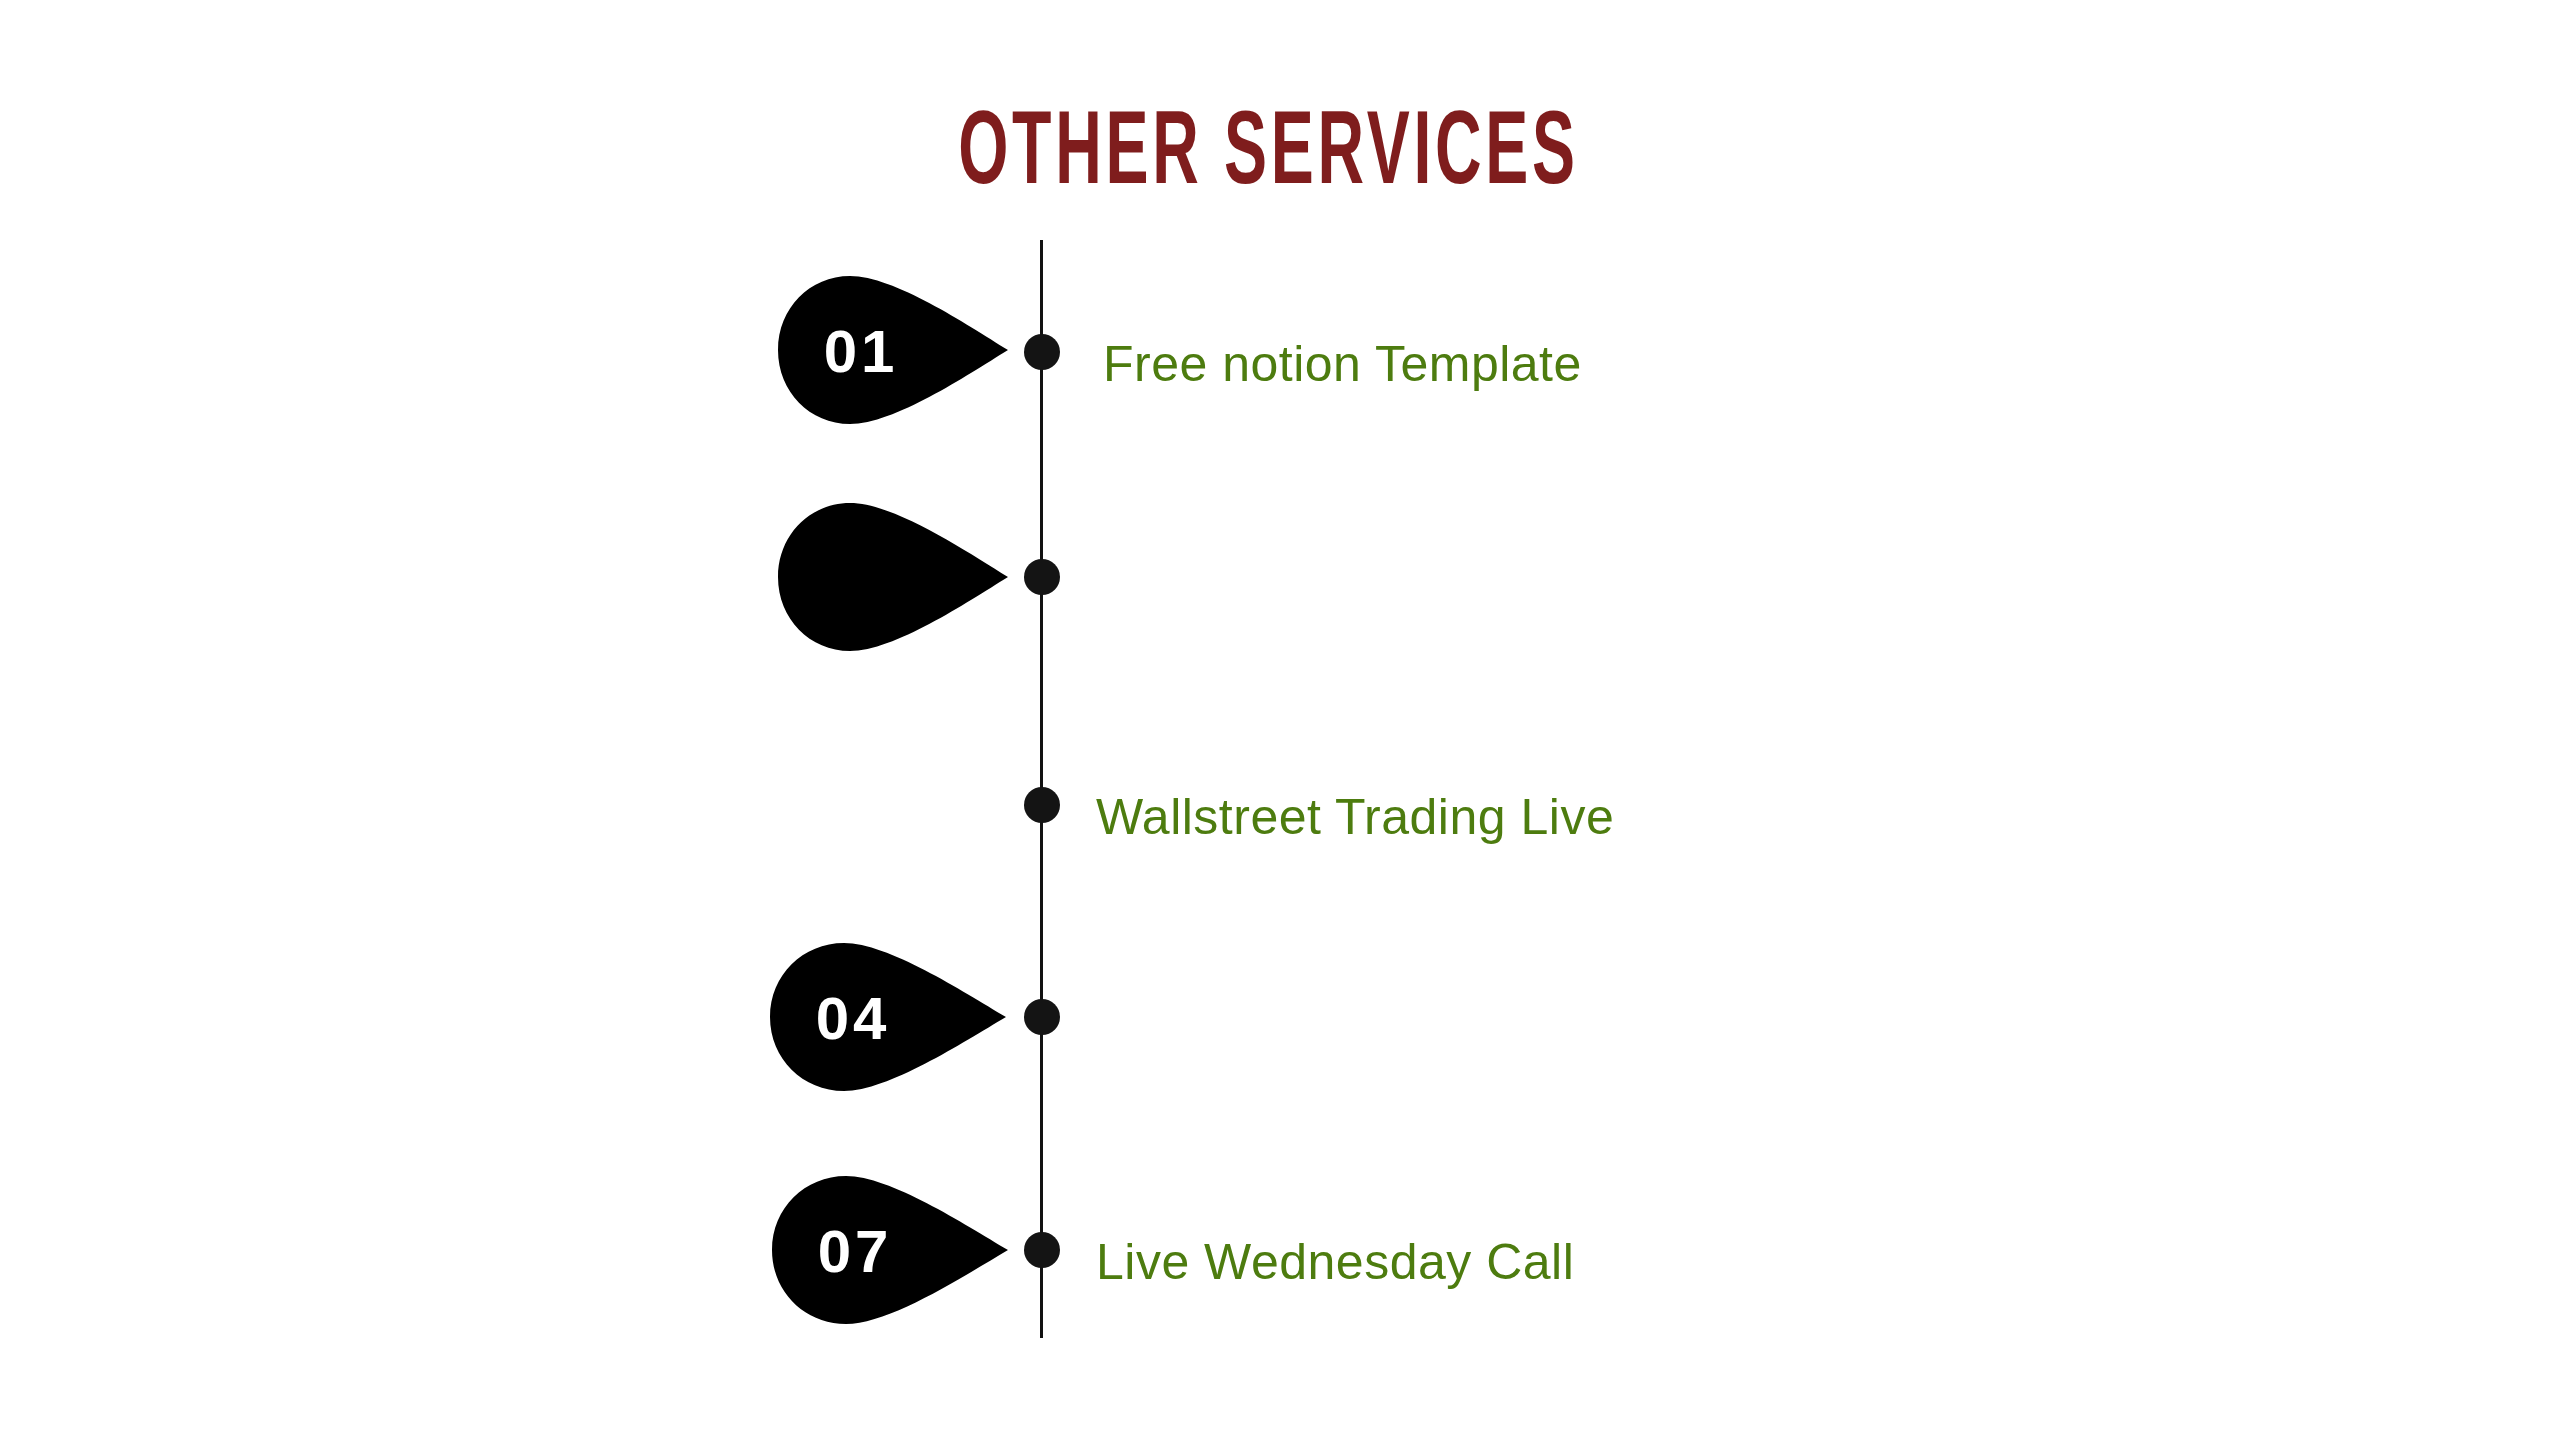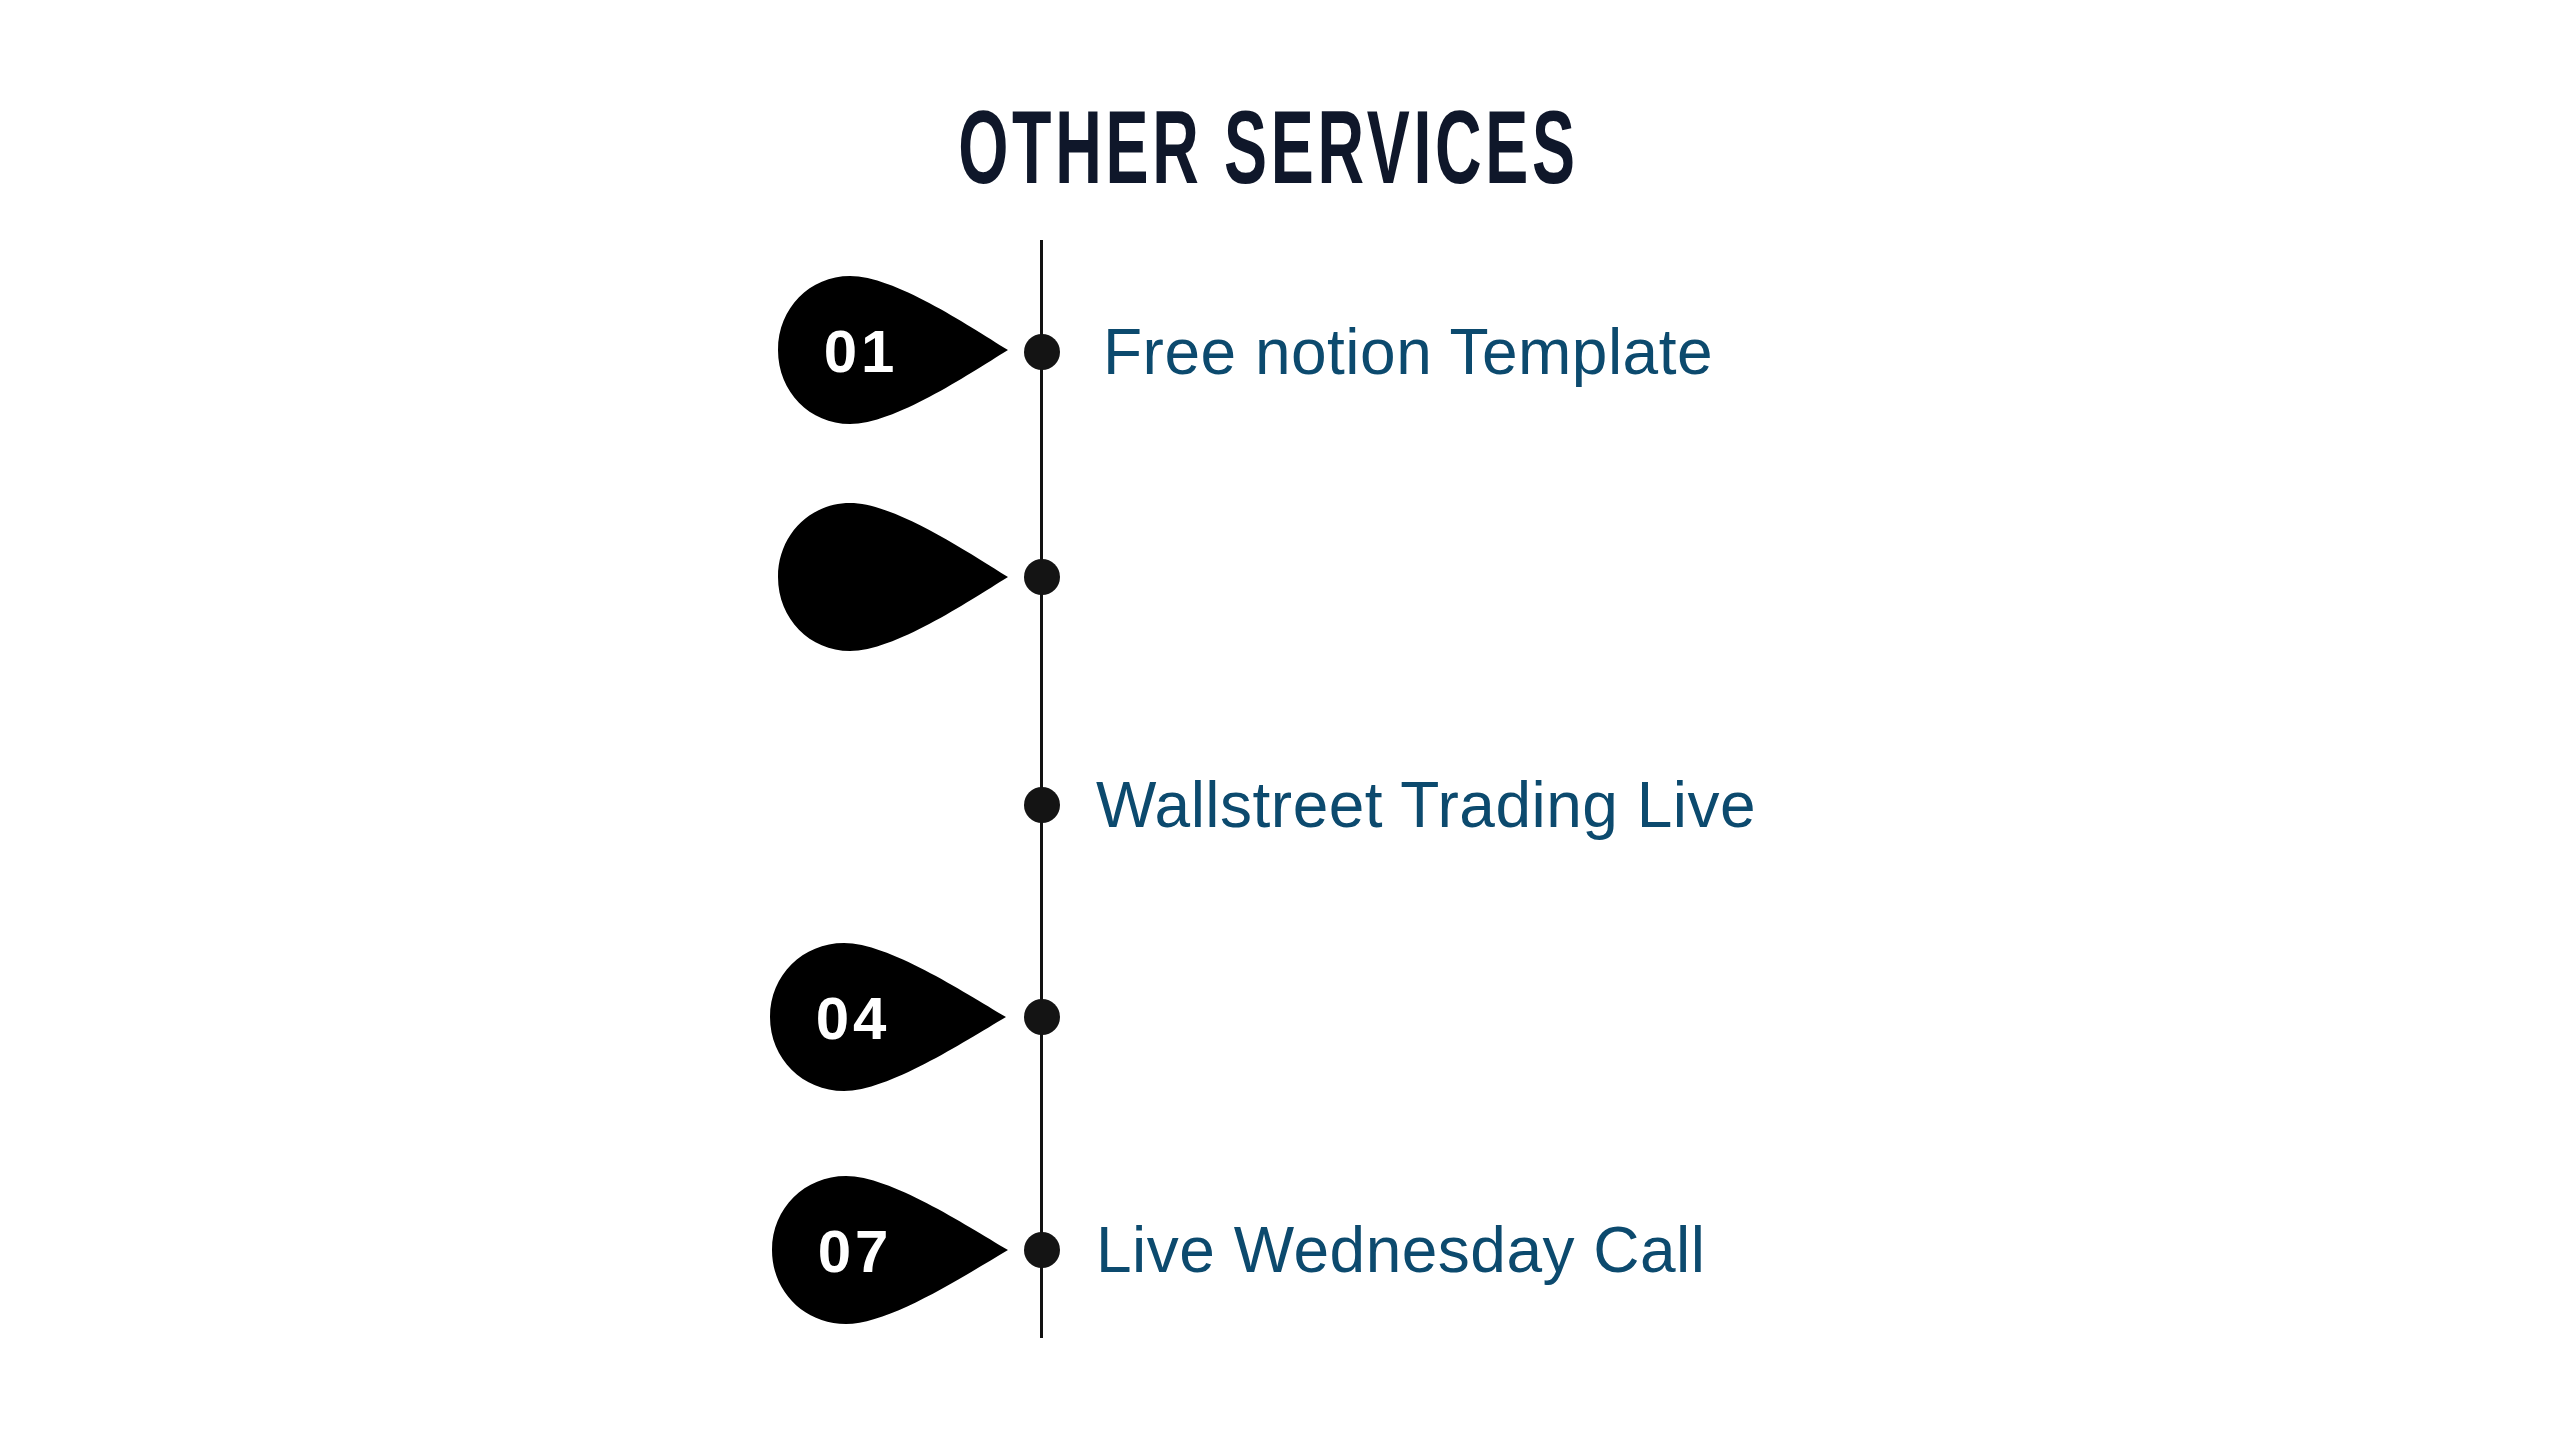--- a/index.html
+++ b/index.html
@@ -1,34 +1,34 @@
 <!DOCTYPE html>
 <html><head>
 <meta charset="utf-8">
 <style>
   html, body { margin:0; padding:0; background:#ffffff; }
   body { width:2560px; height:1440px; position:relative; overflow:hidden; font-family:"Liberation Sans", sans-serif; }
   .title {
     position:absolute; left:0; width:2560px; top:92px; text-align:center;
     font-family:"Liberation Sans", sans-serif; font-weight:700; font-size:104px; line-height:110px;
-    color:#0f172a; letter-spacing:6px;
+    color:#7f1d1d; letter-spacing:6px;
   }
   .title span { display:inline-block; transform:scaleX(0.62); transform-origin:center; margin-left:-24px; }
   .vline { position:absolute; left:1040px; top:240px; width:3px; height:1098px; background:#111111; }
   .row { position:absolute; left:0; width:2204px; height:160px; }
   .drop { position:absolute; width:240px; height:156px; }
   .drop svg { position:absolute; left:0; top:0; }
   .num {
     position:absolute; top:0; left:0; width:170px; height:156px; line-height:156px; text-align:center;
     color:#ffffff; font-family:"Liberation Sans", sans-serif; font-weight:700; font-size:60px; letter-spacing:4px;
   }
   .dot { position:absolute; width:36px; height:36px; border-radius:50%; background:#141414; }
   .label {
-    position:absolute; font-family:"Liberation Sans", sans-serif; font-size:64px; color:#0c4a6e;
-    white-space:nowrap; line-height:70px; letter-spacing:0.5px;
+    position:absolute; font-family:"Liberation Sans", sans-serif; font-size:50px; color:#4d7c0f;
+    white-space:nowrap; line-height:70px; letter-spacing:0.5px;margin-top:12px;
   }
 </style>
 </head>
 <body>
 
 <div class="title"><span>OTHER SERVICES</span></div>
 
 <div class="vline"></div>
 
 <div class="row" style="top:272px;">

